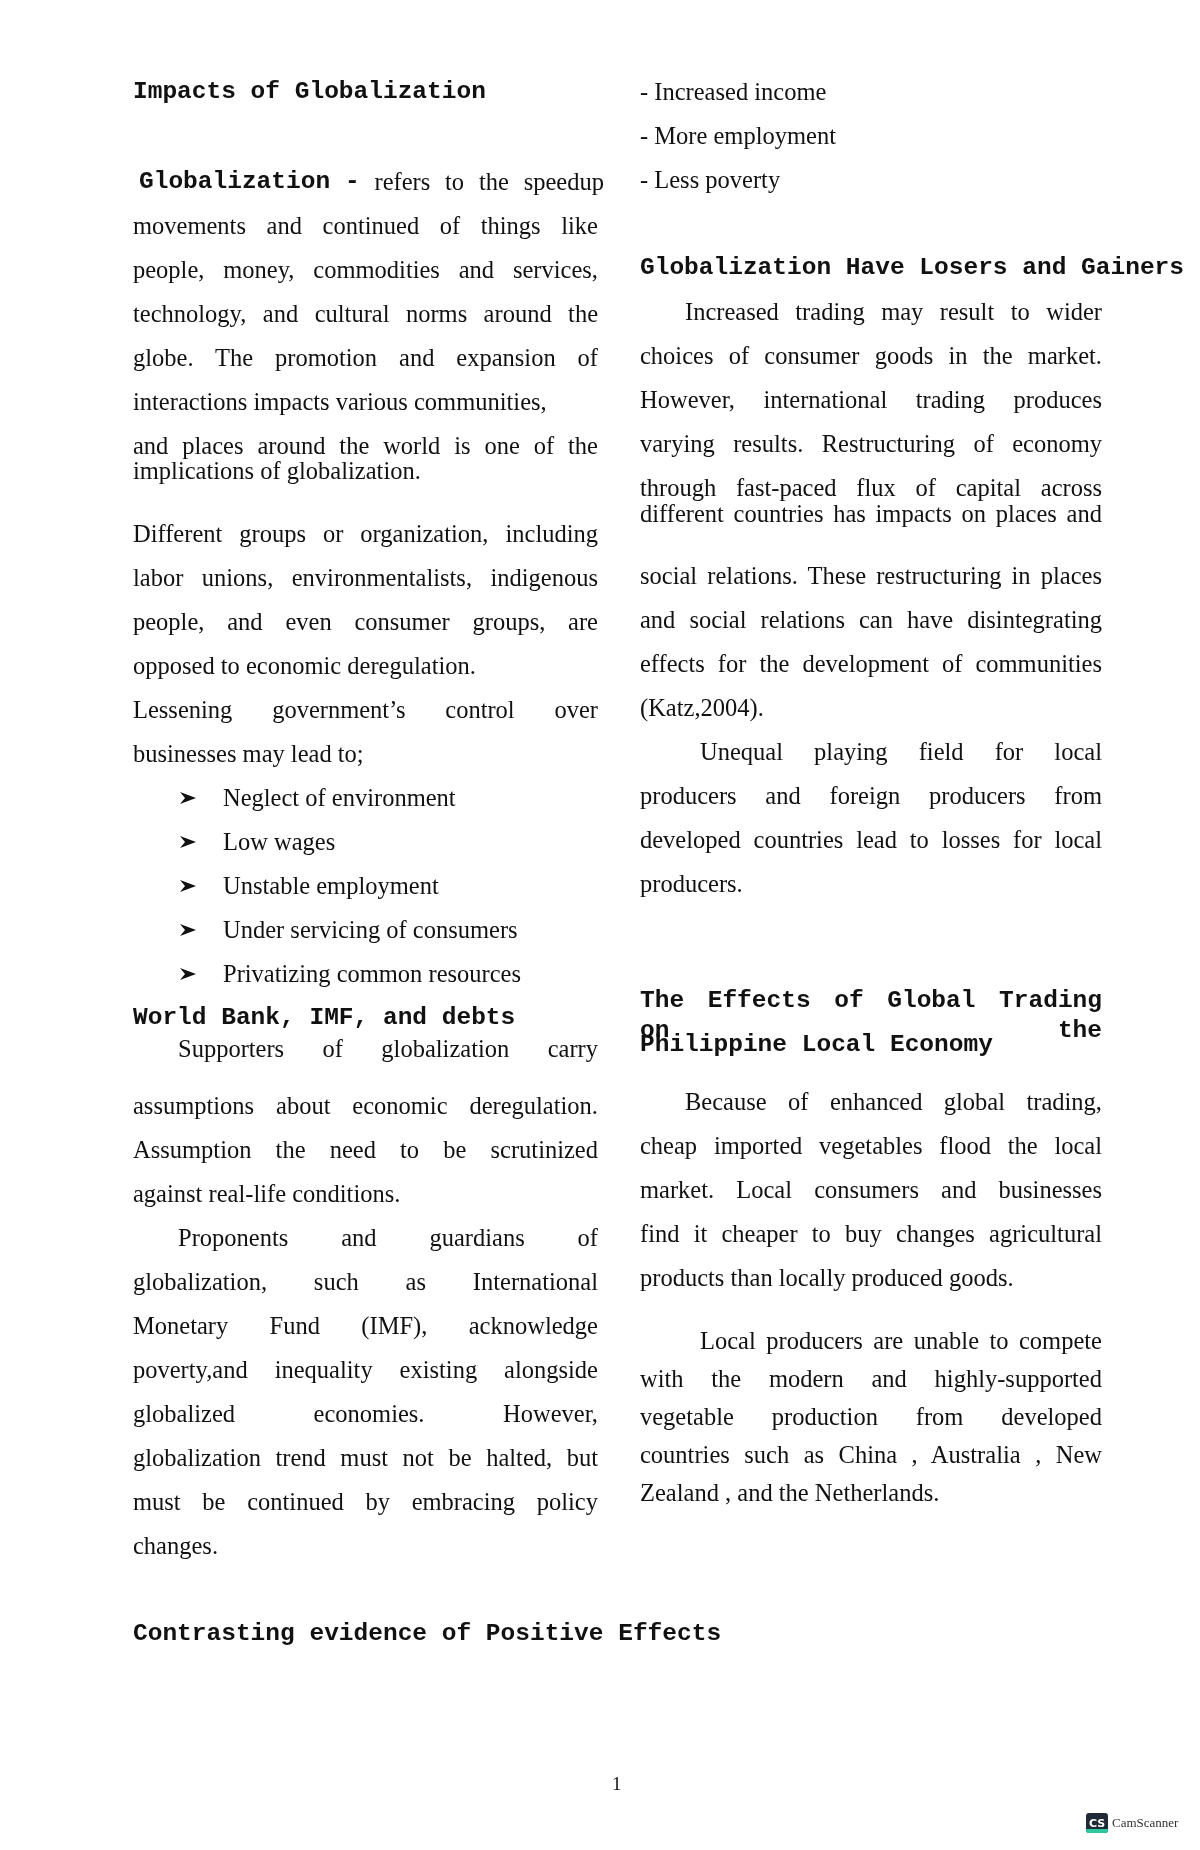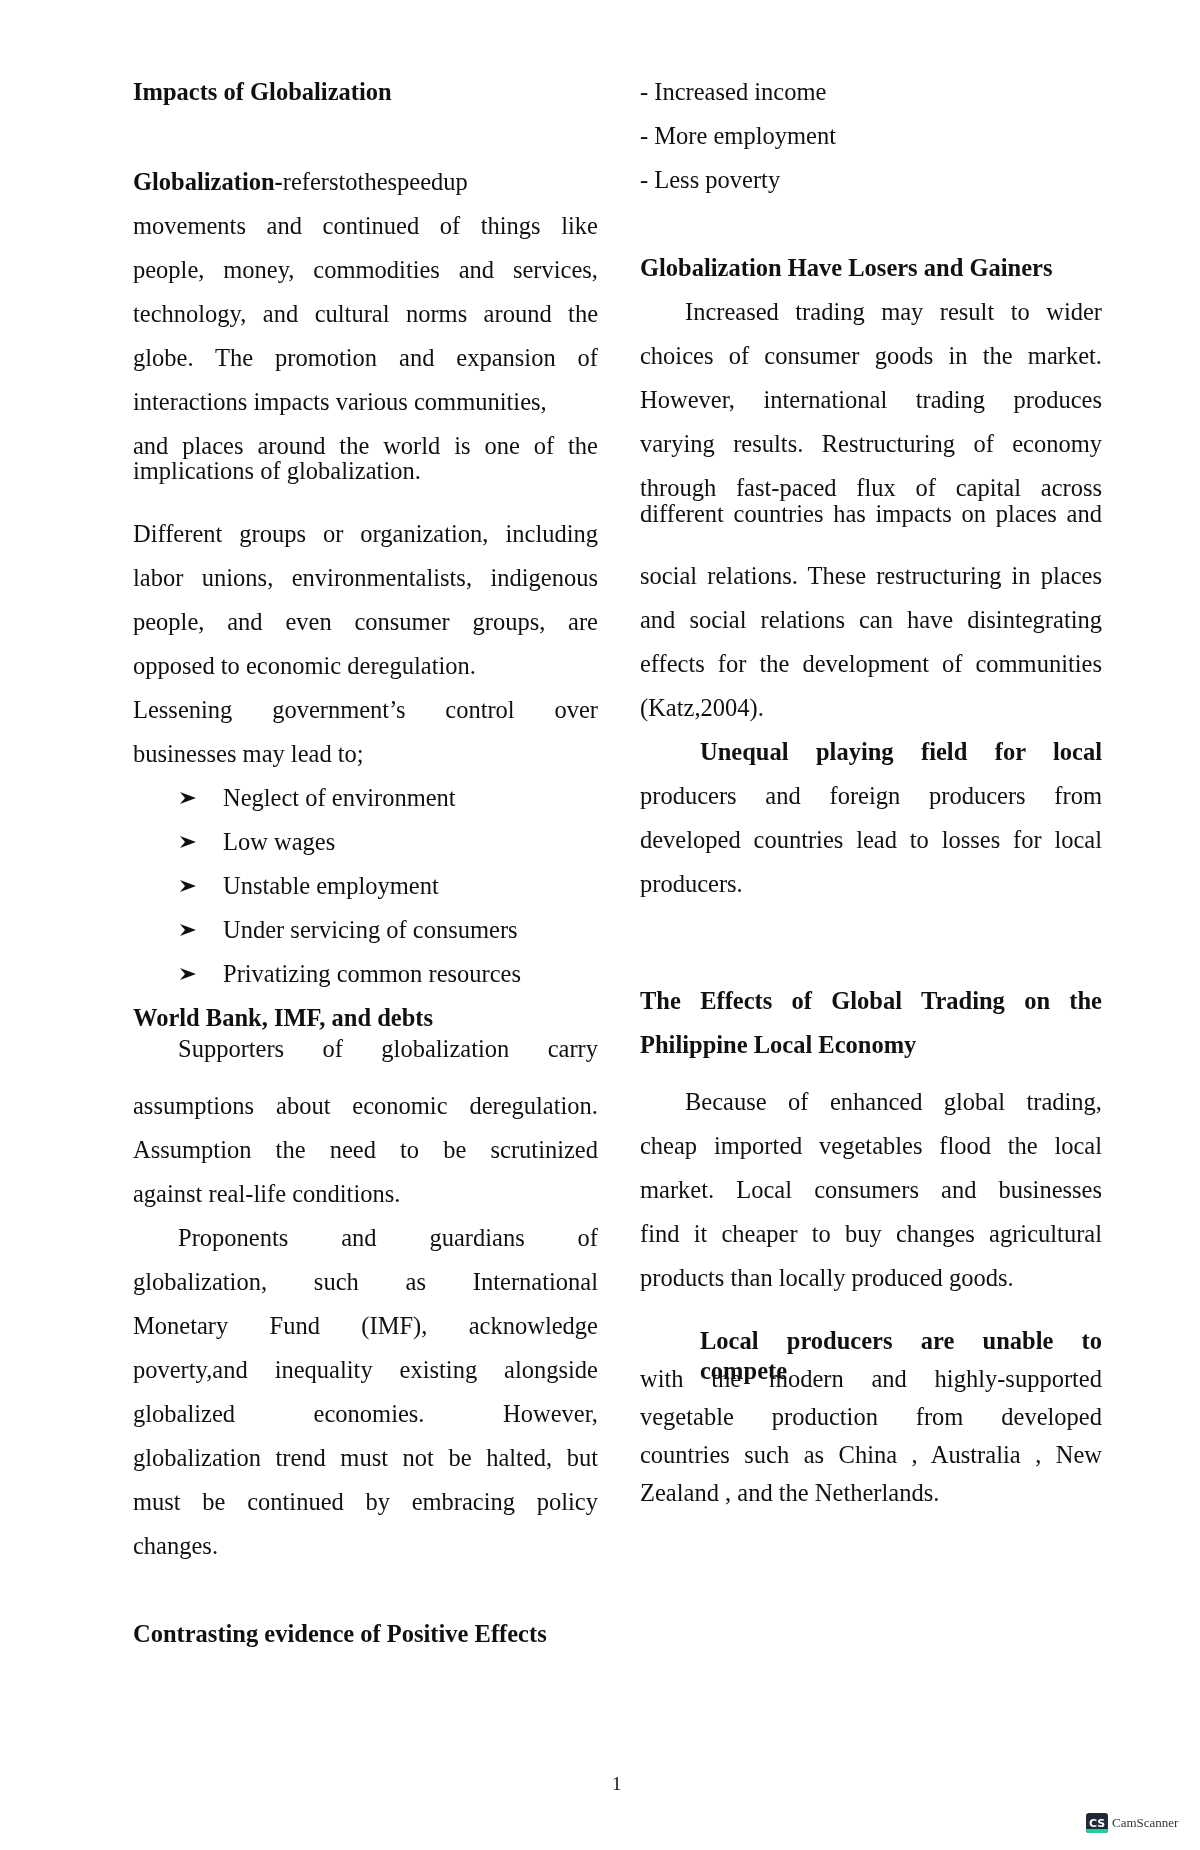--- a/index.html
+++ b/index.html
@@ -2,41 +2,41 @@
 <html><head>
 <meta charset="utf-8">
 <style>
   html, body { margin:0; padding:0; background:#ffffff; }
   body { width:1200px; height:1850px; position:relative; overflow:hidden;
          font-family:"Liberation Serif", "DejaVu Serif", serif; color:#111; }
   .line { position:absolute; font-size:24.5px; line-height:30px; white-space:nowrap; }
   .just { text-align:justify; text-align-last:justify; white-space:normal; }
   .lc { left:133px; width:465px; }
   .rc { left:640px; width:462px; }
-  .b { font-weight:bold; }
+  .b { font-weight:bold;font-family:Liberation Mono, monospace; }
   .ind { padding-left:45px; box-sizing:border-box; }
-  .ind2 { padding-left:60px; box-sizing:border-box;font-weight:bold; }
+  .ind2 { padding-left:60px; box-sizing:border-box; }
   .bullet { position:absolute; font-size:24.5px; line-height:30px; white-space:nowrap; }
   .arrow { position:absolute; left:178px; width:20px; height:30px; }
   .arrow svg { display:block; }
   .bullet-text { position:absolute; left:223px; }
   #page-number { position:absolute; left:612px; top:1772px; font-size:19px; line-height:24px; }
   #cs-logo { position:absolute; left:1086px; top:1810px; height:26px; display:flex; align-items:center; }
   #cs-badge { width:22px; height:20px; background:#1f2a36; border-radius:3px; color:#fff;
               font-family:"DejaVu Sans", sans-serif; font-weight:bold; font-size:11px;
               display:flex; align-items:center; justify-content:center; position:relative; overflow:hidden; }
   #cs-badge::after { content:""; position:absolute; left:0; right:0; bottom:0; height:4px; background:#2ec8a0; }
   #cs-name { margin-left:4px; font-size:13px; color:#333; }
 </style>
 </head>
 <body>
 
 <div class="line lc b" style="top:77px">Impacts of Globalization</div>
 
-<div class="line lc" style="top:167px; display:flex; ">
+<div class="line lc" style="top:167px; display:flex; justify-content:space-between;margin-left:6px;">
   <span class="b">Globalization</span>
   <span class="b">-</span>
   <span>refers</span>
   <span>to</span>
   <span>the</span>
   <span>speedup</span>
 </div>
 <div class="line lc just" style="top:211px">movements and continued of things like</div>
 <div class="line lc just" style="top:255px">people, money, commodities and services,</div>
 <div class="line lc just" style="top:299px">technology, and cultural norms around the</div>

